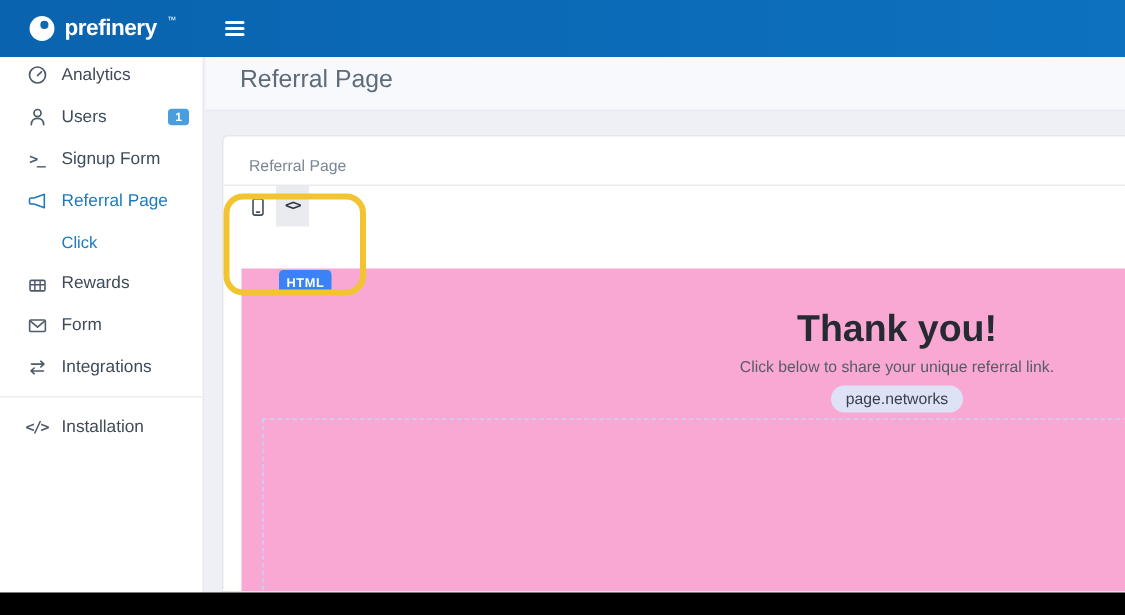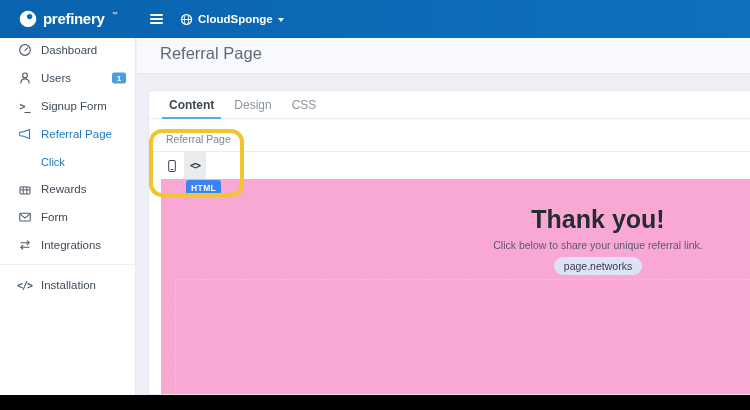--- a/index.html
+++ b/index.html
@@ -93,43 +93,32 @@
         </svg>
       </span>
       <span class="brand-text">prefinery</span>
       <span class="brand-tm">™</span>
     </div>
     <div class="hamburger">
       <span></span>
         <span></span>
         <span></span>
     </div>
-    <div class="account">
-      <span>
-        <svg width="13" height="13" viewBox="0 0 14 14">
-          <circle cx="7" cy="7" r="5.4" fill="none" stroke="#fff" stroke-width="1.3"></circle>
-          <ellipse cx="7" cy="7" rx="2.3" ry="5.4" fill="none" stroke="#fff" stroke-width="1"></ellipse>
-          <path d="M1.8 7h10.4" stroke="#fff" stroke-width="1" fill="none"></path>
-        </svg>
-      </span>
-      <span class="account-label">CloudSponge</span>
-      <span class="caret-down"></span>
-    </div>
   </div>
 
   <div class="sidebar">
 
     <div class="side-item">
       <span class="ic">
         <svg width="14" height="14" viewBox="0 0 16 16">
             <circle cx="8" cy="8" r="6.1" fill="none" stroke="currentColor" stroke-width="1.3"></circle>
             <path d="M8 8.4 L11 5.6" stroke="currentColor" stroke-width="1.3" stroke-linecap="round" fill="none"></path>
           </svg>
       </span>
-      <span>Dashboard</span>
+      <span>Analytics</span>
     </div>
 
     <div class="side-item">
       <span class="ic">
         <svg width="14" height="14" viewBox="0 0 16 16">
             <circle cx="8" cy="5" r="2.7" fill="none" stroke="currentColor" stroke-width="1.3"></circle>
             <path d="M3.3 13.8c0-3.1 2.1-4.8 4.7-4.8s4.7 1.7 4.7 4.8" fill="none" stroke="currentColor" stroke-width="1.3" stroke-linecap="round"></path>
           </svg>
       </span>
       <span>Users</span>
@@ -194,25 +183,20 @@
     </div>
 
   </div>
 
   <div class="page-header">
     <span>Referral Page</span>
   </div>
 
   <div class="card">
 
-    <div class="tabs">
-      <div class="tab active">Content</div>
-      <div class="tab">Design</div>
-      <div class="tab">CSS</div>
-    </div>
 
     <div class="panel-label-row">
       <span>Referral Page</span>
     </div>
 
     <div class="toolbar">
       <div class="tool-btn">
         <span>
           <svg width="14" height="14" viewBox="0 0 16 16">
               <rect x="4.2" y="1.8" width="7.6" height="12.4" rx="1.6" fill="none" stroke="#3f4b59" stroke-width="1.2"></rect>

